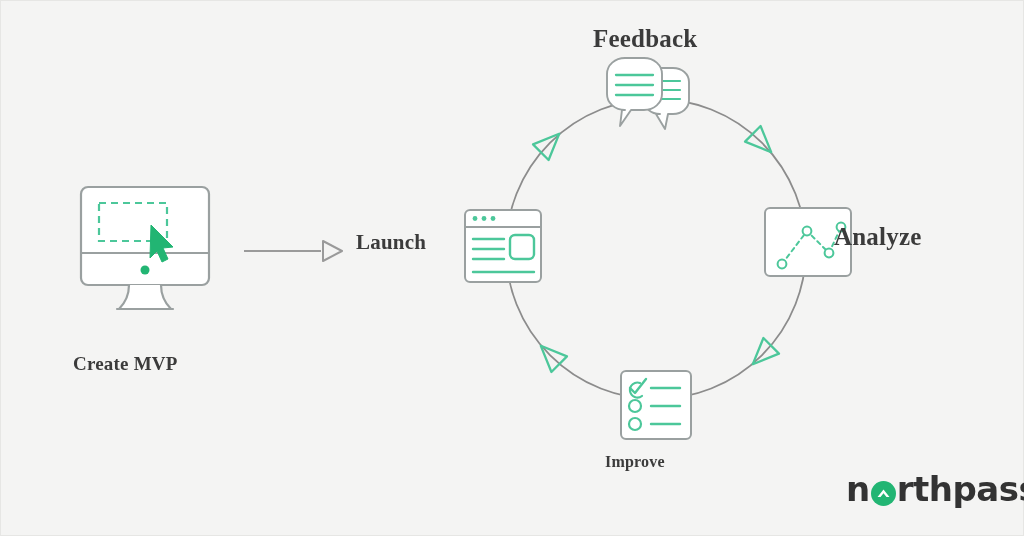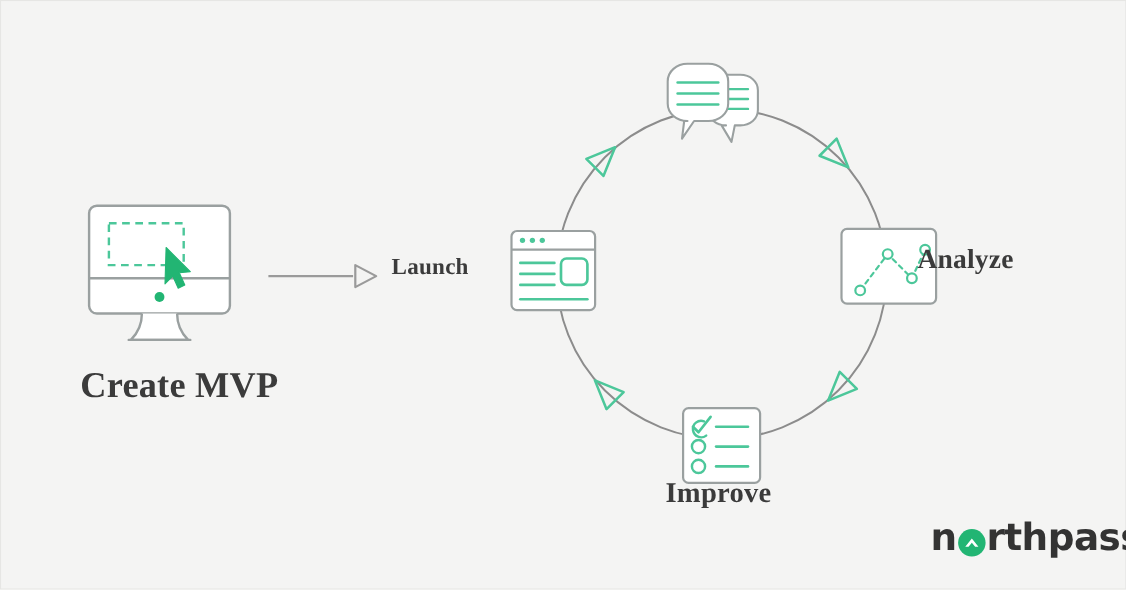--- a/index.html
+++ b/index.html
@@ -18,25 +18,25 @@
   }
   #canvas{position:absolute;left:0;top:0;width:1024px;height:536px;}
   .lbl{
     position:absolute;
     font-family:"Liberation Serif", serif;
     font-weight:bold;
     color:#3b3b3b;
     white-space:nowrap;
     letter-spacing:0.2px;
   }
-  #label-create-mvp{ left:72px; top:332px; font-size:33px; }
+  #label-create-mvp{ left:72px; top:352px; font-size:19px; }
   #label-launch{ left:355px; top:229px; font-size:21px; }
   #label-feedback{ left:592px; top:24px; font-size:25px; }
   #label-analyze{ left:833px; top:222px; font-size:25px; }
-  #label-improve{ left:604px; top:432px; font-size:26px; }
+  #label-improve{ left:604px; top:452px; font-size:16px; }
 
   #logo{
     position:absolute; left:845px; top:468px;
     display:flex; align-items:center;
     font-family:"DejaVu Sans", sans-serif;
     font-weight:bold; font-size:34px;
     color:#333333; letter-spacing:-0.5px;
   }
   #logo .mark{
     position:relative;
@@ -148,20 +148,21 @@
       <line x1="650" y1="405" x2="679" y2="405" stroke="#4cc79a" stroke-width="2.4" stroke-linecap="round"></line>
       <line x1="650" y1="423" x2="679" y2="423" stroke="#4cc79a" stroke-width="2.4" stroke-linecap="round"></line>
     </g>
 
   </svg>
 
   <div class="lbl" id="label-create-mvp">Create MVP</div>
 
   <div class="lbl" id="label-launch">Launch</div>
 
+  <div class="lbl" id="label-feedback">Feedback</div>
 
   <div class="lbl" id="label-analyze">Analyze</div>
 
   <div class="lbl" id="label-improve">Improve</div>
 
   <div id="logo">
     <span>n</span>
     <span class="mark">
       <svg width="25" height="25" viewBox="0 0 25 25">
         <path d="M6.5 16 L12.5 8.5 L18.5 16 L15.5 16 L12.5 12.3 L9.5 16 Z" fill="#ffffff"></path>

